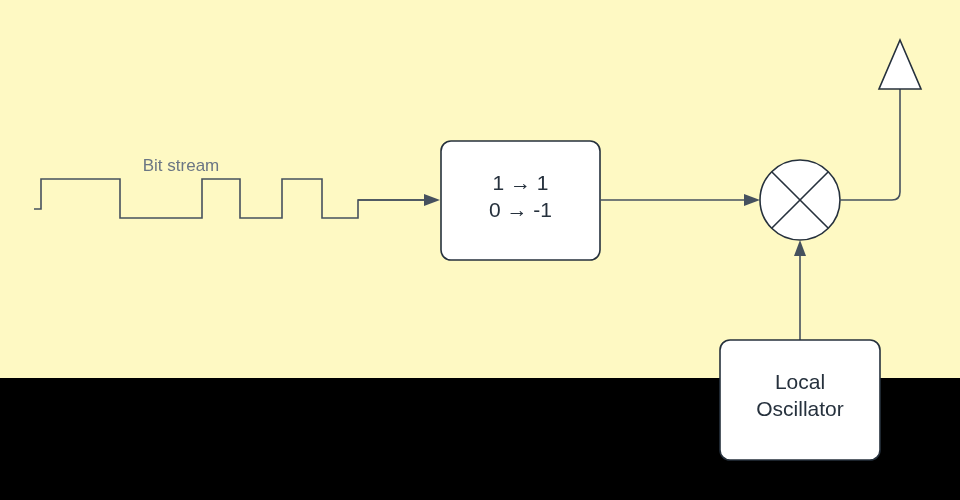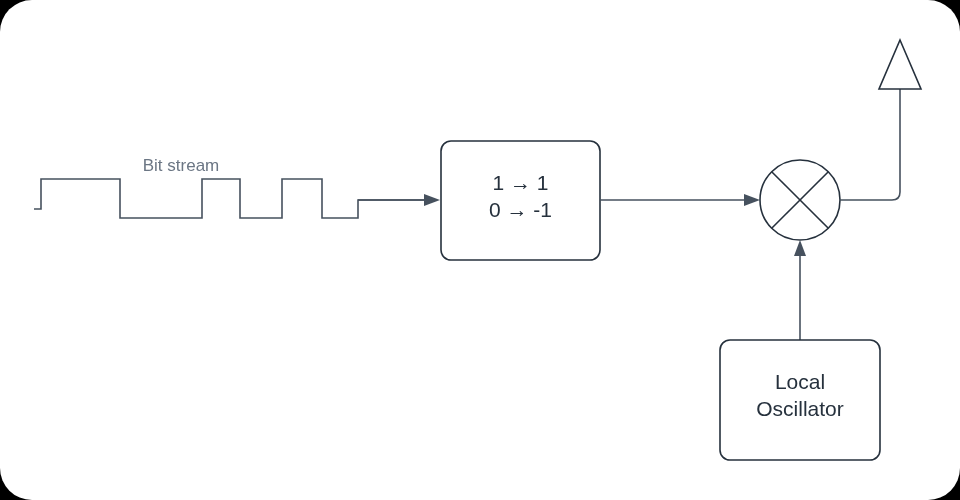--- a/index.html
+++ b/index.html
@@ -10,23 +10,22 @@
   }
   body {
     width: 960px;
     height: 500px;
     overflow: hidden;
     font-family: "Liberation Sans", sans-serif;
   }
   #canvas-root {
     position: relative;
     width: 960px;
-    height: 500px;
-    background: #ffffff;
-    border-radius: 32px;
+    height: 378px;
+    background: #fef9c3;
   }
   svg#diagram {
     position: absolute;
     left: 0;
     top: 0;
     width: 960px;
     height: 500px;
     display: block;
   }
   .box-text {

